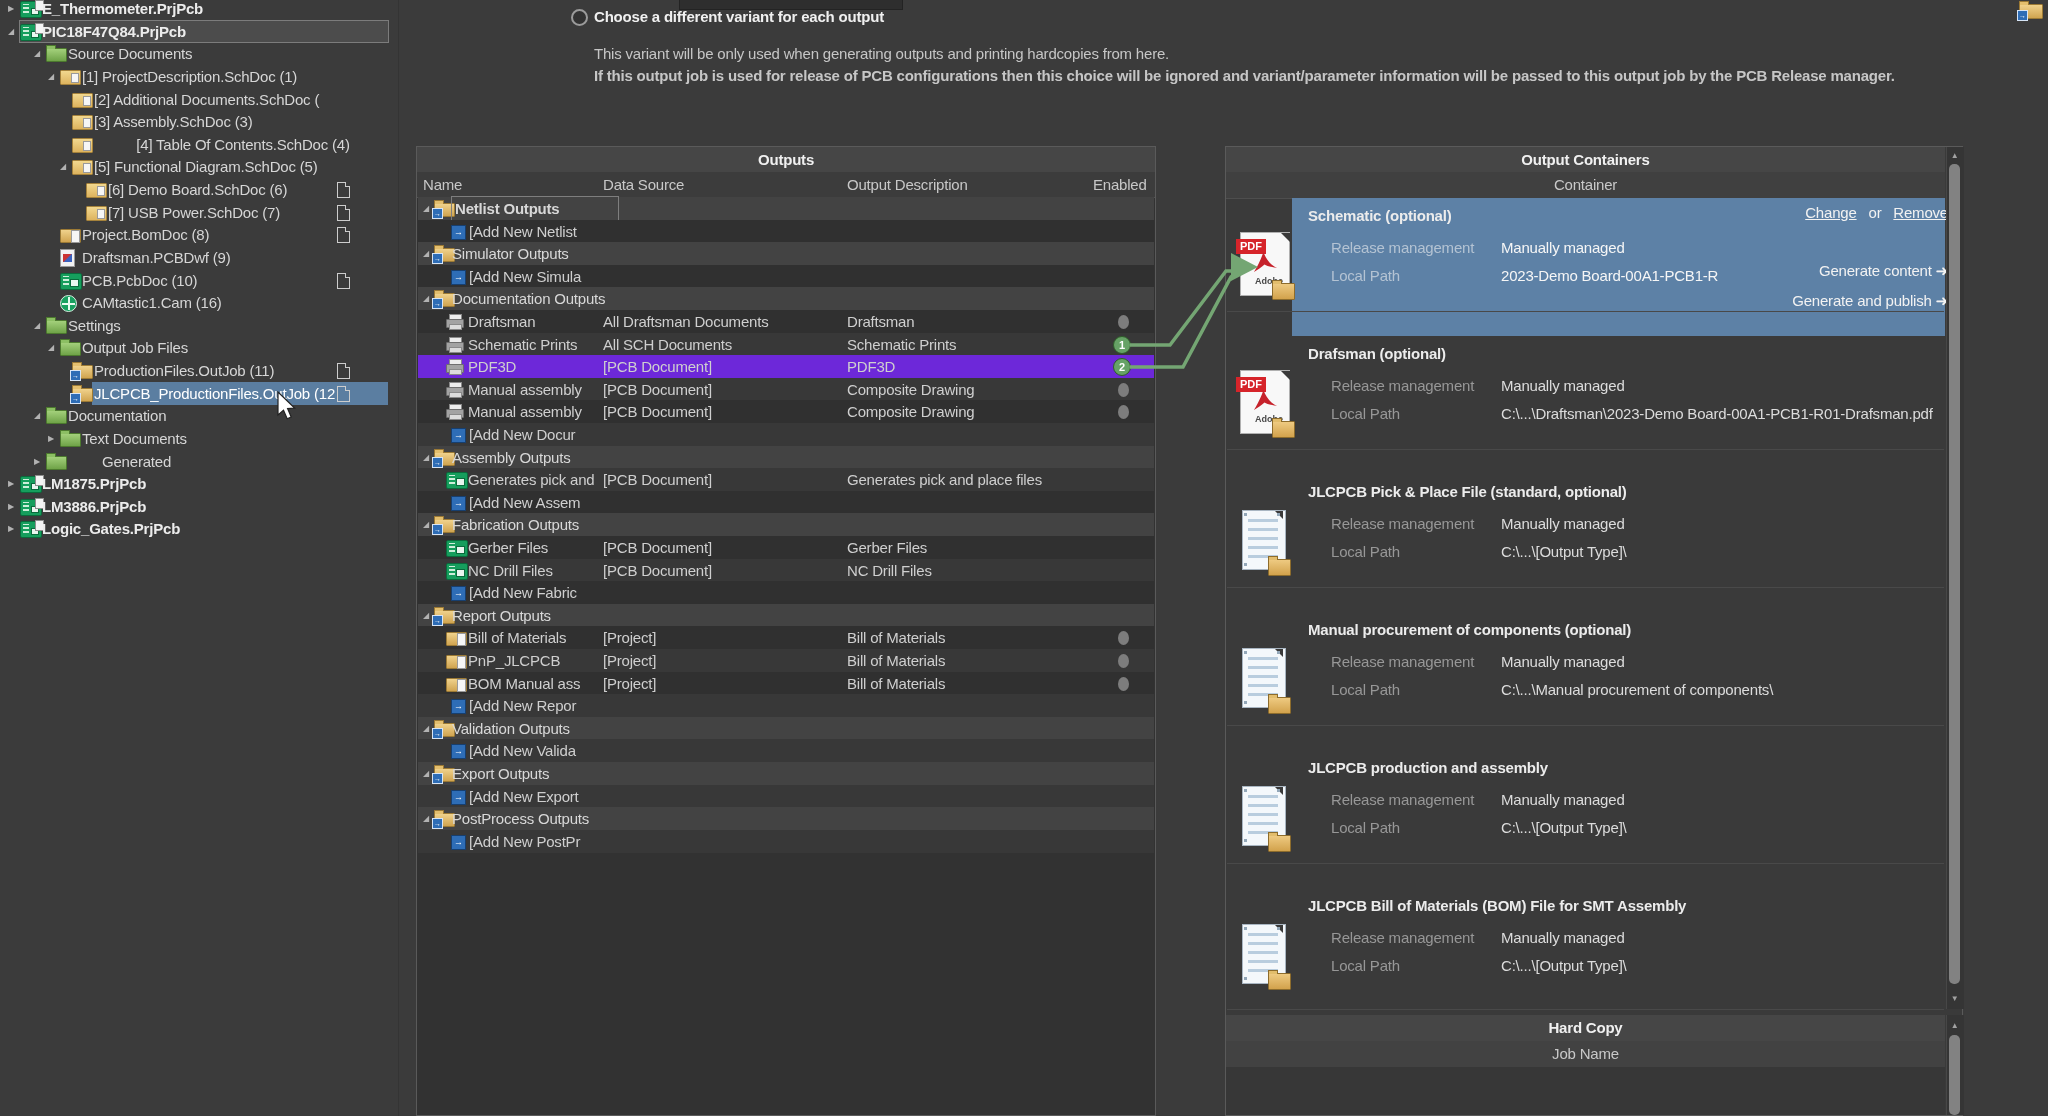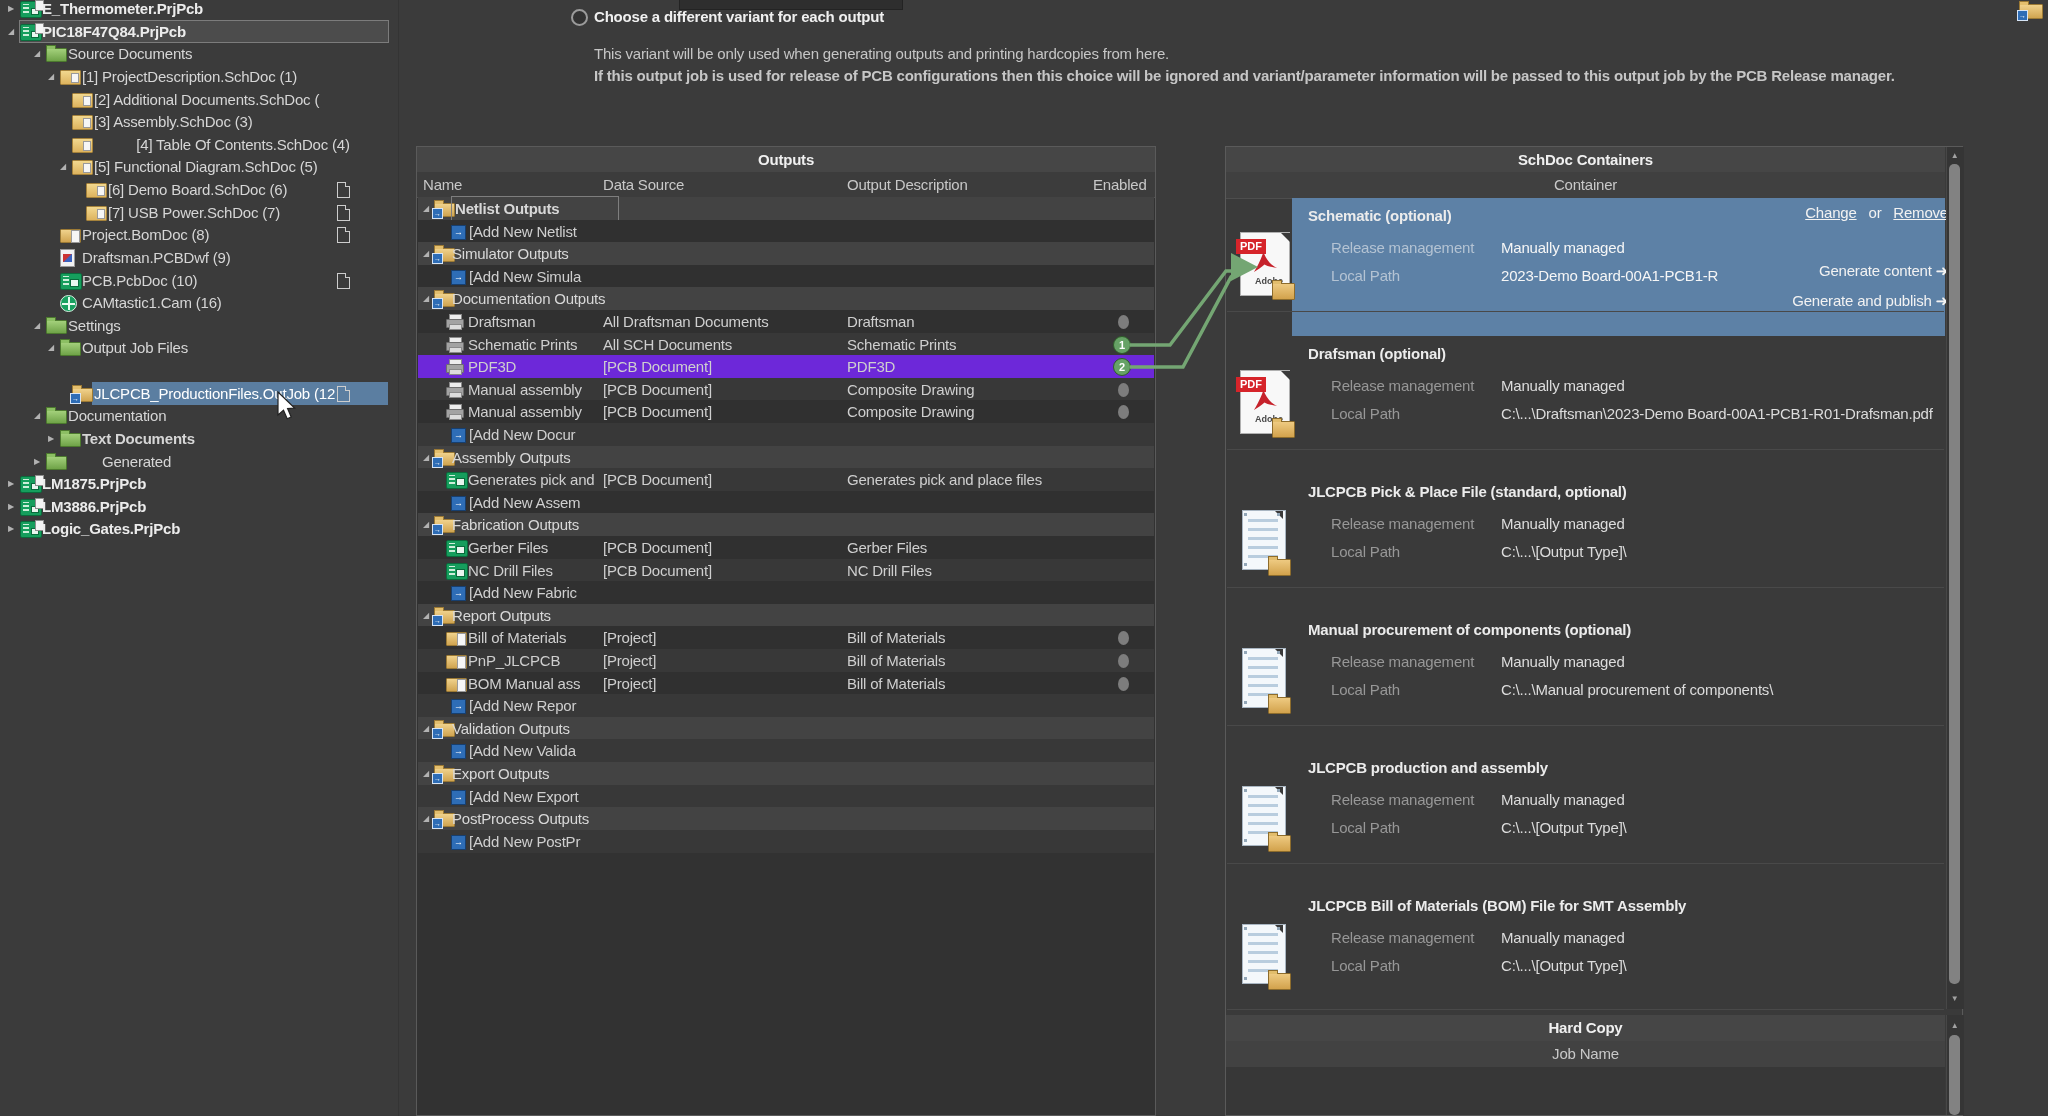--- a/index.html
+++ b/index.html
@@ -184,37 +184,44 @@
       <div class="trow" style="top: 313.82px;">
         <span class="arr" style="left:30px;">◢</span>
         <span class="ic ic-fldg " style="left:46px;top:6px;"></span>
         <span class="lbl " style="left:68px;width:324px;">Settings</span>
       </div>
       <div class="trow" style="top: 336.45px;">
         <span class="arr" style="left:44px;">◢</span>
         <span class="ic ic-fldg " style="left:60px;top:6px;"></span>
         <span class="lbl " style="left:82px;width:310px;">Output Job Files</span>
       </div>
+      <div class="trow" style="top: 359.08px;">
+        <span class="ic ic-fldo " style="left:72px;top:6px;">
+          <i class="bdg">→</i>
+        </span>
+        <span class="lbl " style="left:94px;width:243px;">ProductionFiles.OutJob (11)</span>
+        <span class="ic ic-pg " style="left:337px;top:4px;"></span>
+      </div>
       <div class="trow" style="top: 381.71px;">
         <span class="selbox"></span>
         <span class="ic ic-fldo " style="left:72px;top:6px;">
           <i class="bdg">→</i>
         </span>
         <span class="lbl " style="left:94px;width:243px;color:#fff;">JLCPCB_ProductionFiles.OutJob (12</span>
         <span class="ic ic-pg onblue" style="left:337px;top:4px;"></span>
       </div>
       <div class="trow" style="top: 404.34px;">
         <span class="arr" style="left:30px;">◢</span>
         <span class="ic ic-fldg " style="left:46px;top:6px;"></span>
         <span class="lbl " style="left:68px;width:324px;">Documentation</span>
       </div>
       <div class="trow" style="top: 426.97px;">
         <span class="arr" style="left:44px;">▶</span>
         <span class="ic ic-fldg " style="left:60px;top:6px;"></span>
-        <span class="lbl " style="left:82px;width:310px;font-weight:bold;">Text Documents</span>
+        <span class="lbl " style="left:82px;width:310px;">Text Documents</span>
       </div>
       <div class="trow" style="top: 449.6px;">
         <span class="arr" style="left:30px;">▶</span>
         <span class="ic ic-fldg " style="left:46px;top:6px;"></span>
         <span class="lbl " style="left:68px;width:324px;margin-left:34px;">Generated</span>
       </div>
       <div class="trow" style="top: 472.23px;">
         <span class="arr" style="left:4px;">▶</span>
         <span class="ic ic-prj " style="left:20px;top:4px;">
           <i class="a"></i>
@@ -463,21 +470,21 @@
       </div>
   </div>
 
   <svg class="abs" style="left:1100px;top:230px;z-index:5;" width="200" height="170" viewBox="1100 230 200 170">
     <polyline points="1130,345 1170,345 1226,271 1235,271" fill="none" stroke="#74a673" stroke-width="3.5"></polyline>
     <polyline points="1130,367 1183,367 1231,277 1235,274" fill="none" stroke="#74a673" stroke-width="3.5"></polyline>
     <polygon points="1231,253 1258,267 1231,281" fill="#74a673"></polygon>
   </svg>
 
   <div id="cont">
-    <div class="ptitle" style="width:719px;">SchDoc Containers</div>
+    <div class="ptitle" style="width:719px;">Output Containers</div>
     <div id="csub">Container</div>
     <div id="clist">
         <div>
           <div class="cblockbg"></div>
           <span class="fic" style="left:12px;top:85px;">
          <i class="pg" style="position:absolute;"></i>
             <i class="fold" style="position:absolute;"></i>
          <span class="bn">PDF</span>
          <svg style="position:absolute;left:14px;top:18px;" width="26" height="24" viewBox="0 0 26 24">
            <path d="M2 22 C8 12 10 6 11.5 2 C13.5 8 18 15 25 18 C19 17 15 16 12.5 14.5 C9.5 17 5.5 20 2 22 Z" fill="#c6222b"></path>

